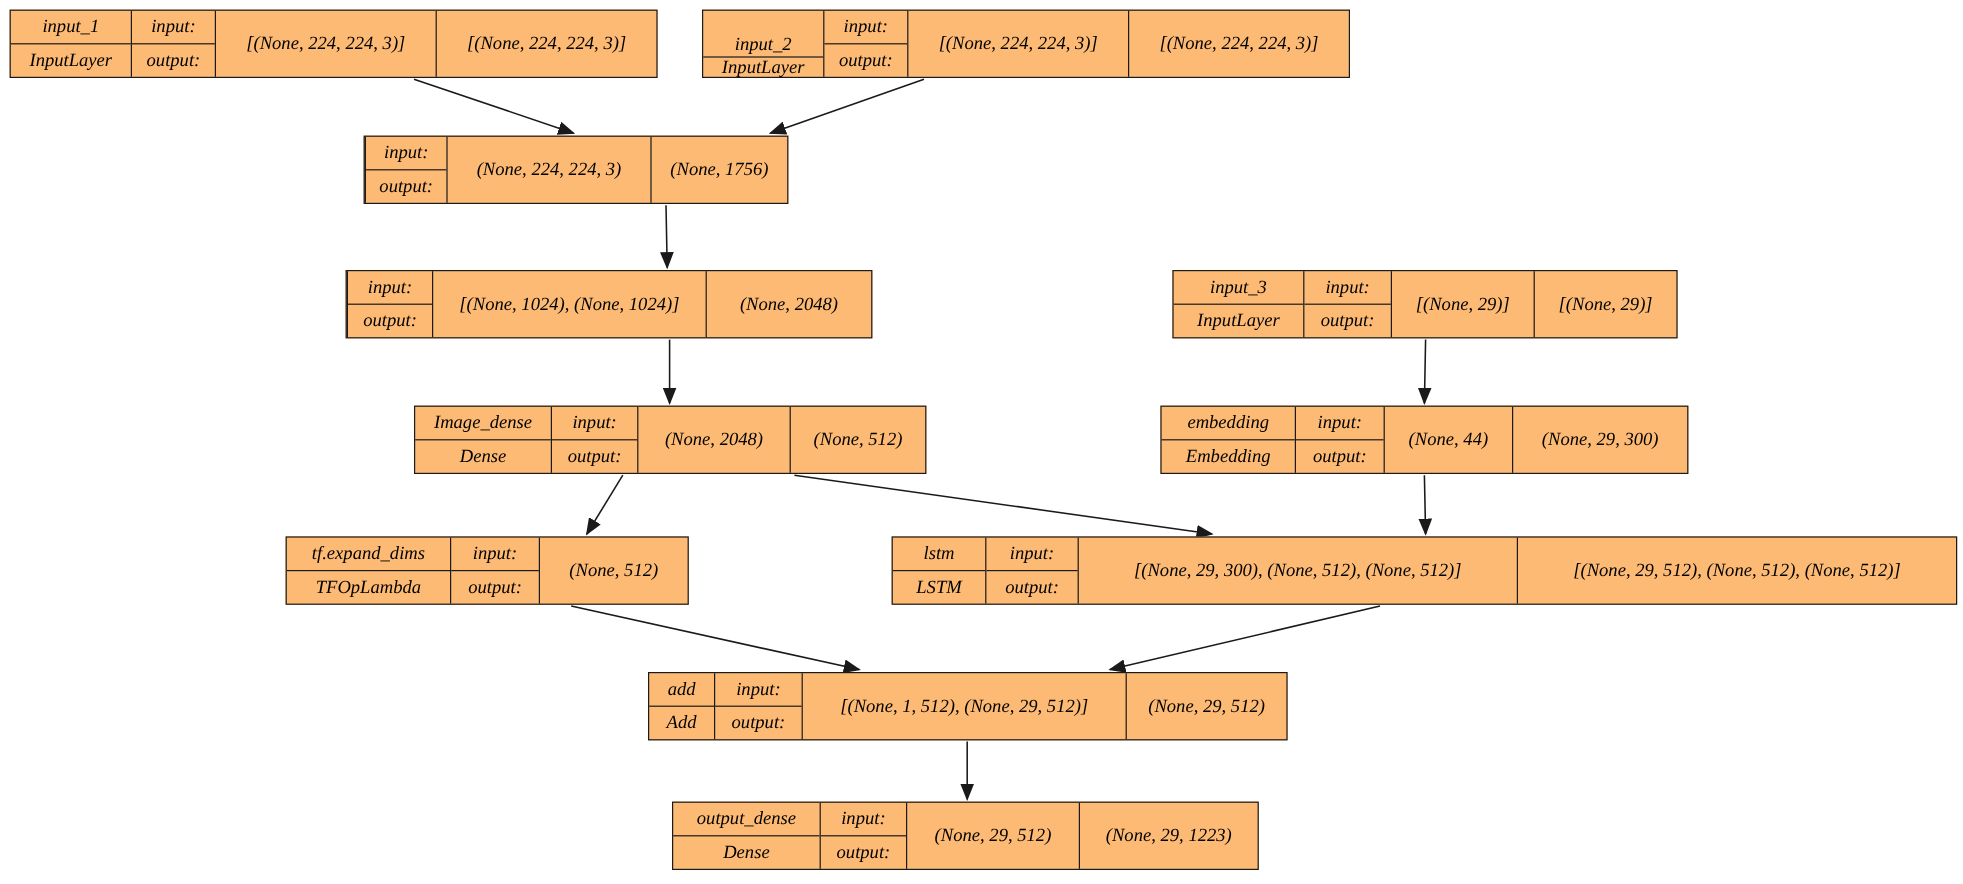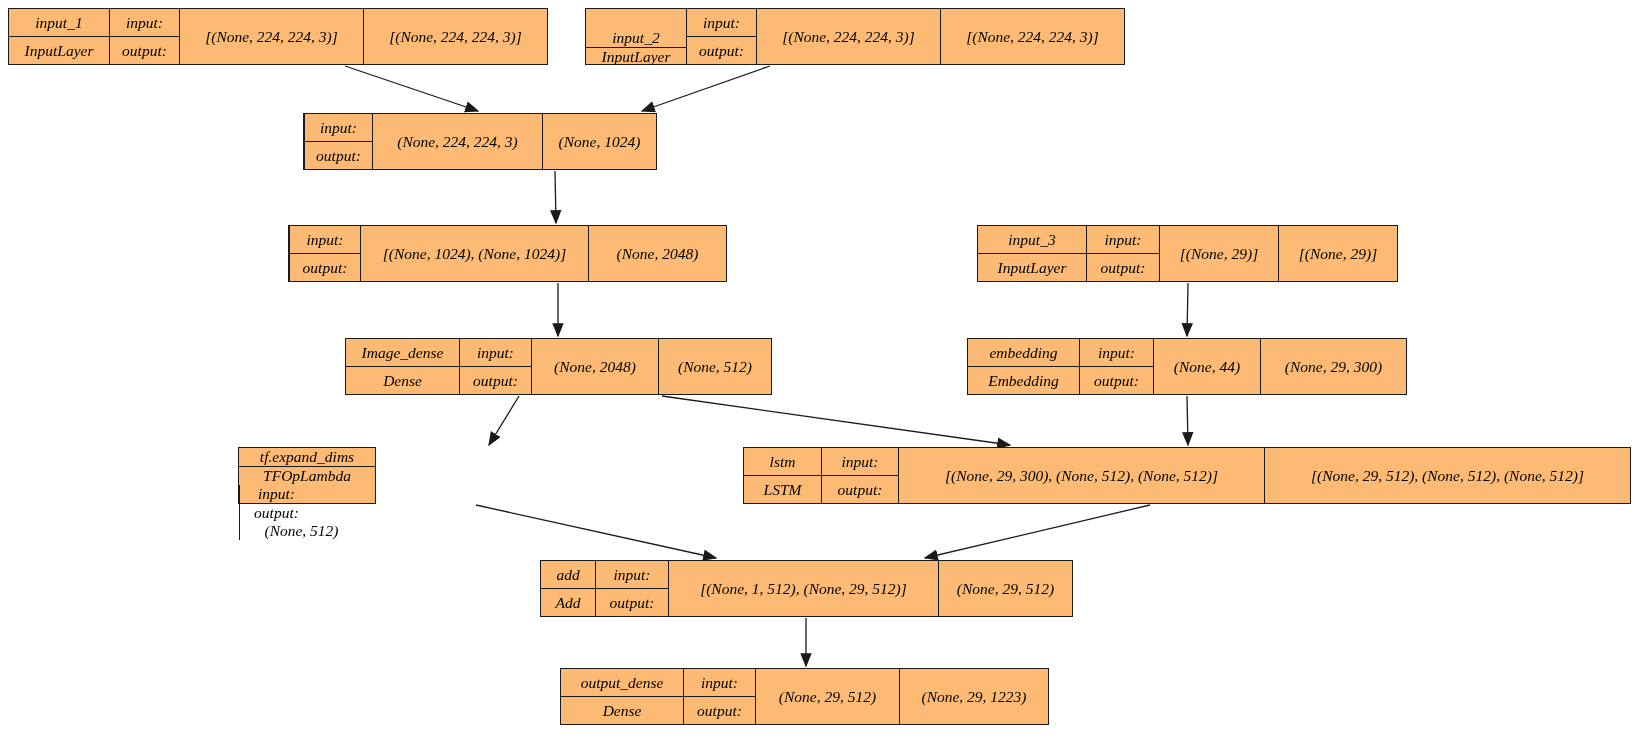--- a/index.html
+++ b/index.html
@@ -76,21 +76,21 @@
     <div class="shape" style="width:184px;">[(None, 224, 224, 3)]</div>
     <div class="shape" style="width:184px;">[(None, 224, 224, 3)]</div>
   </div>
 
   <div class="node" style="left:303px;top:113px;">
     <div class="col io" style="width:68px;">
       <div class="cell top">input:</div>
       <div class="cell">output:</div>
     </div>
     <div class="shape" style="width:170px;">(None, 224, 224, 3)</div>
-    <div class="shape" style="width:114px;">(None, 1024)</div>
+    <div class="shape" style="width:114px;">(None, 1756)</div>
   </div>
 
   <div class="node" style="left:288px;top:225px;">
     <div class="col io" style="width:71px;">
       <div class="cell top">input:</div>
       <div class="cell">output:</div>
     </div>
     <div class="shape" style="width:228px;">[(None, 1024), (None, 1024)]</div>
     <div class="shape" style="width:138px;">(None, 2048)</div>
   </div>
@@ -127,21 +127,21 @@
       <div class="cell">Embedding</div>
     </div>
     <div class="col io" style="width:74px;">
       <div class="cell top">input:</div>
       <div class="cell">output:</div>
     </div>
     <div class="shape" style="width:107px;">(None, 44)</div>
     <div class="shape" style="width:146px;">(None, 29, 300)</div>
   </div>
 
-  <div class="node" style="left:238px;top:447px;flex-direction:column;">
+  <div class="node" style="left:238px;top:447px;">
     <div class="col" style="width:136px;">
       <div class="cell top">tf.expand_dims</div>
       <div class="cell">TFOpLambda</div>
     </div>
     <div class="col io" style="width:74px;">
       <div class="cell top">input:</div>
       <div class="cell">output:</div>
     </div>
     <div class="shape" style="width:124px;">(None, 512)</div>
   </div>

